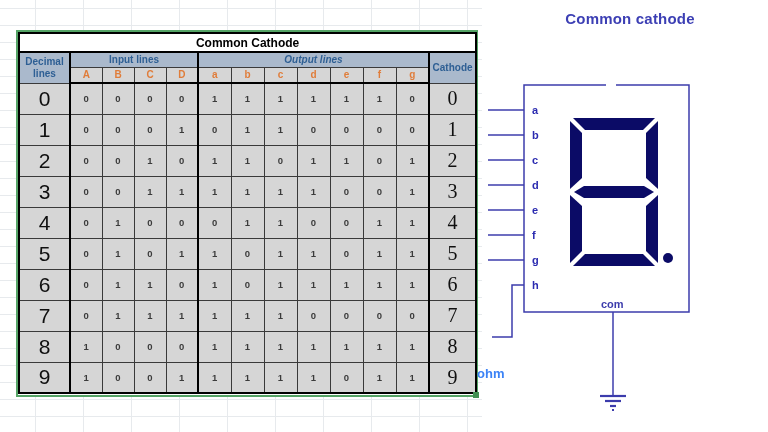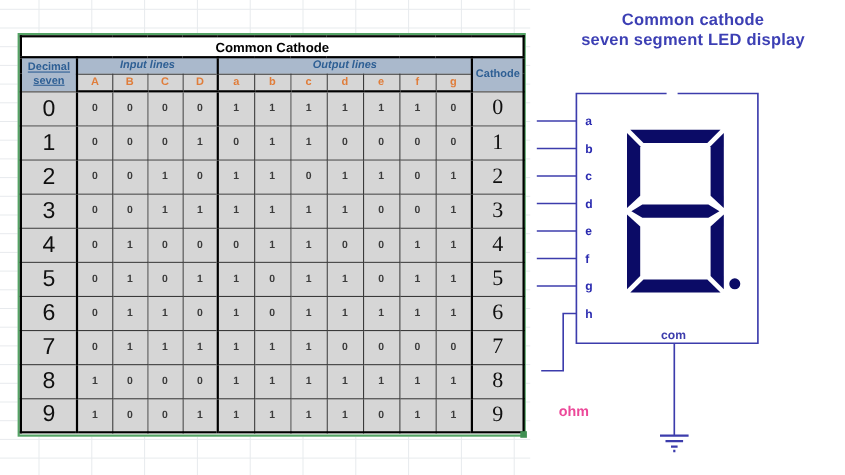--- a/index.html
+++ b/index.html
@@ -16,40 +16,40 @@
   .sel-handle{position:absolute;left:455px;top:360px;width:6px;height:6px;background:#3f8f52;}
   table.tt{border-collapse:collapse;table-layout:fixed;width:100%;border:2px solid #000;}
   table.tt td{border:1px solid #3a3a3a;text-align:center;vertical-align:middle;
     padding:0;overflow:hidden;box-sizing:border-box;}
   tr.title-row td{height:19px;border:1px solid #000;border-bottom:2px solid #000;background:#fff;
     font-size:12px;font-weight:bold;color:#000;}
   tr.h1 td{height:15px;background:#aab9cc;color:#2e5f94;font-weight:bold;font-size:10px;}
   tr.h2 td{height:16px;background:#d6d6d6;color:#e07d3a;font-weight:bold;font-size:10px;
     border-bottom:2px solid #000;}
   td.hdr-decimal{background:#aab9cc;color:#2e5f94;font-weight:bold;font-size:10px;line-height:12px;
-    border-right:2px solid #000 !important;text-decoration:underline;}
+    border-right:2px solid #000 !important;}
   td.hdr-display{background:#aab9cc;color:#2e5f94;font-weight:bold;font-size:10px;
     border-left:2px solid #000 !important;}
-  td.grp-input{border-left:2px solid #000 !important;font-style:italic;}
+  td.grp-input{border-left:2px solid #000 !important;}
   td.grp-output{border-left:2px solid #000 !important;font-style:italic;}
   tr.h2 td:nth-child(1){border-left:2px solid #000;}
   tr.h2 td:nth-child(5){border-left:2px solid #000;}
   tbody.data tr{height:31px;}
   tbody.data td{background:#d6d6d6;}
   tbody.data td:nth-child(1){font-size:21px;color:#101010;border-right:2px solid #000;}
   tbody.data td:nth-child(2){border-left:2px solid #000;}
   tbody.data td:nth-child(6){border-left:2px solid #000;}
   tbody.data td:nth-child(13){border-left:2px solid #000;
     font-family:"Liberation Serif",serif;font-size:20px;color:#101010;}
   tbody.data td.bit{font-size:9.5px;font-weight:bold;color:#3b3b3b;}
   
   .diag-title{position:absolute;left:492px;top:10px;width:276px;text-align:center;
     color:#3c3fb4;font-size:15px;font-weight:600;line-height:18px;letter-spacing:.2px;}
   .diag-svg{position:absolute;left:480px;top:80px;}
-  .ohm-label{position:absolute;left:508px;top:366px;color:#ec4899;
+  .ohm-label{position:absolute;left:477px;top:366px;color:#3b82f6;
     font-size:13px;font-weight:600;}
   .pin-label{font-family:"Liberation Sans",sans-serif;font-size:11px;font-weight:bold;fill:#2b2bb0;}
   .com-label{font-family:"Liberation Sans",sans-serif;font-size:11px;font-weight:600;fill:#3c3cac;}
   .wire{stroke:#3c3cac;stroke-width:1.5;fill:none;}
   .seg{fill:#0b0b66;stroke:none;}
 </style>
 </head>
 <body>
 
 <div class="stage">
@@ -72,21 +72,21 @@
           <col style="width:33px">
         <col style="width:47px">
       </colgroup>
       <tbody>
         <tr class="title-row">
           <td colspan="13">Common Cathode</td>
         </tr>
         <tr class="h1">
           <td rowspan="2" class="hdr-decimal">
             <span>Decimal</span><br>
-            <span>seven</span>
+            <span>lines</span>
           </td>
           <td colspan="4" class="grp-input">Input lines</td>
           <td colspan="7" class="grp-output">Output lines</td>
           <td rowspan="2" class="hdr-display">Cathode</td>
         </tr>
         <tr class="h2">
           <td>A</td>
           <td>B</td>
           <td>C</td>
           <td>D</td>
@@ -250,21 +250,20 @@
             <td class="bit">1</td>
             <td class="disp">9</td>
           </tr>
         </tbody>
     </table>
     <div class="sel-handle"></div>
   </div>
 
   <div class="diag-title">
     <div>Common cathode</div>
-    <div>seven segment LED display</div>
   </div>
 
   <svg class="diag-svg" width="288" height="345" viewBox="0 0 288 345">
 
     <path class="wire" d="M136,5 L209,5 L209,232 L44,232 L44,5 L126,5"></path>
 
     <line class="wire" x1="8" y1="30" x2="44" y2="30"></line>
     <line class="wire" x1="8" y1="55" x2="44" y2="55"></line>
     <line class="wire" x1="8" y1="80" x2="44" y2="80"></line>
     <line class="wire" x1="8" y1="105" x2="44" y2="105"></line>

